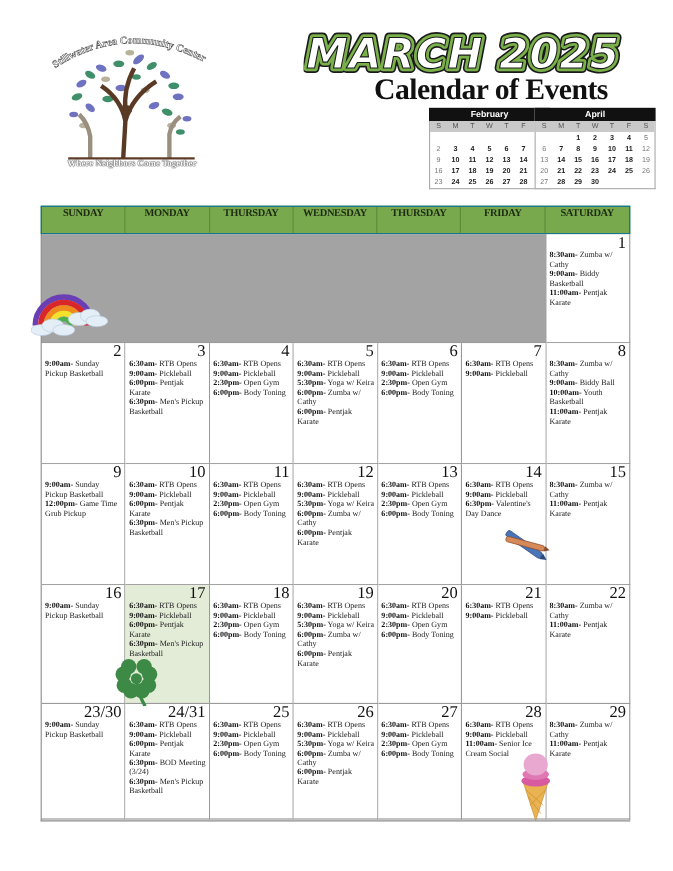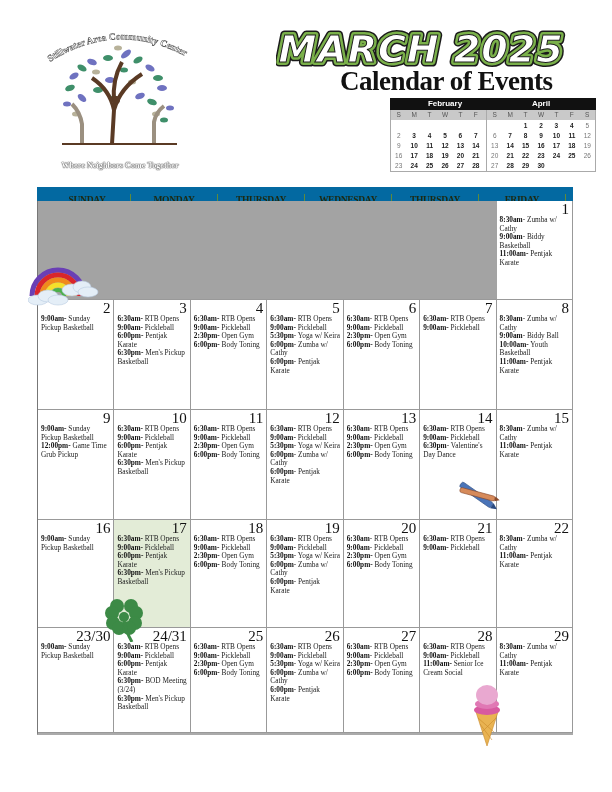--- a/index.html
+++ b/index.html
@@ -4,21 +4,21 @@
   <style>
     * { box-sizing: border-box; margin: 0; padding: 0; }
     html, body { width: 612px; height: 792px; background: #ffffff; overflow: hidden; }
     body { position: relative; font-family: "Liberation Serif", "DejaVu Serif", serif; color: #111; }
 
     
     .logo { position: absolute; left: 40px; top: 26px; width: 150px; height: 130px; }
     .logo-arc-text { position: absolute; left: 0; top: 0; width: 150px; height: 40px; }
     .logo-tagline { position: absolute; left: 10px; top: 118px; width: 140px; text-align: center;
       font-family: "Liberation Serif", serif; font-size: 8px; font-weight: bold; color: #fff;
-      text-shadow: 0 0 1px #444, 0 0 1px #444, 0 0 1px #444; letter-spacing: 0.1px; margin-top: 17px; }
+      text-shadow: 0 0 1px #444, 0 0 1px #444, 0 0 1px #444; letter-spacing: 0.1px; }
 
     
     .title-main { position: absolute; left: 276px; top: 24px; width: 290px; height: 46px; }
     .title-sub { position: absolute; left: 340px; top: 66px; font-family: "Liberation Serif", serif;
       font-weight: bold; font-size: 27px; letter-spacing: -0.5px; color: #111; }
 
     
     .mini { position: absolute; top: 98px; width: 110px; background: #fff; }
     .mini.feb { left: 390px; }
     .mini.apr { left: 486px; }
@@ -27,21 +27,21 @@
     .mini-dow { display: grid; grid-template-columns: repeat(7, 1fr); background: #c9c9c9;
       font-family: "Liberation Sans", sans-serif; font-size: 6.5px; color: #555; text-align: center; height: 10px; line-height: 10px; }
     .mini-grid { display: grid; grid-template-columns: repeat(7, 1fr); font-family: "Liberation Sans", sans-serif;
       font-size: 6.5px; font-weight: bold; text-align: center; padding-top: 1px; }
     .mini-grid span { height: 10px; line-height: 10px; color: #222; }
     .mini-grid span.we { color: #777; font-weight: normal; }
     .mini-frame { border: 1px solid #aaa; border-top: none; }
 
     
     .cal { position: absolute; left: 37px; top: 187px; width: 536px; }
-    .cal-head { display: grid; grid-template-columns: repeat(6, 1fr); background: #78a94d; height: 14px; border: 7px solid #0369a1; }
+    .cal-head { display: grid; grid-template-columns: repeat(7, 1fr); background: #78a94d; height: 26px; border: 1px solid #0369a1; }
     .cal-head div { font-family: "Liberation Serif", serif; font-size: 9.5px; font-weight: bold; color: #1d2a12;
       text-align: center; line-height: 13px; border-right: 1px solid #5f8a3a; letter-spacing: -0.3px; }
     .cal-head div:last-child { border-right: none; text-align: center; }
 
     .cal-body { display: grid; grid-template-columns: repeat(7, 1fr); border-left: 1.5px solid #777; border-bottom: 2px solid #aaa; }
     .cell { position: relative; border-right: 1.5px solid #999; border-bottom: 1.5px solid #999; padding: 2px 2px 0 3px; overflow: hidden; background: #fff; }
     .cell.blank { background: #a3a3a3; border-right: none; }
     .cell.highlight { background: #e3ecd7; }
     .cell .num { display: block; text-align: right; font-family: "Liberation Serif", serif; font-size: 15px; line-height: 13px; padding-right: 1px; color: #111; }
     .ev { font-family: "Liberation Serif", serif; font-size: 7.3px; line-height: 8.6px; color: #222; }

